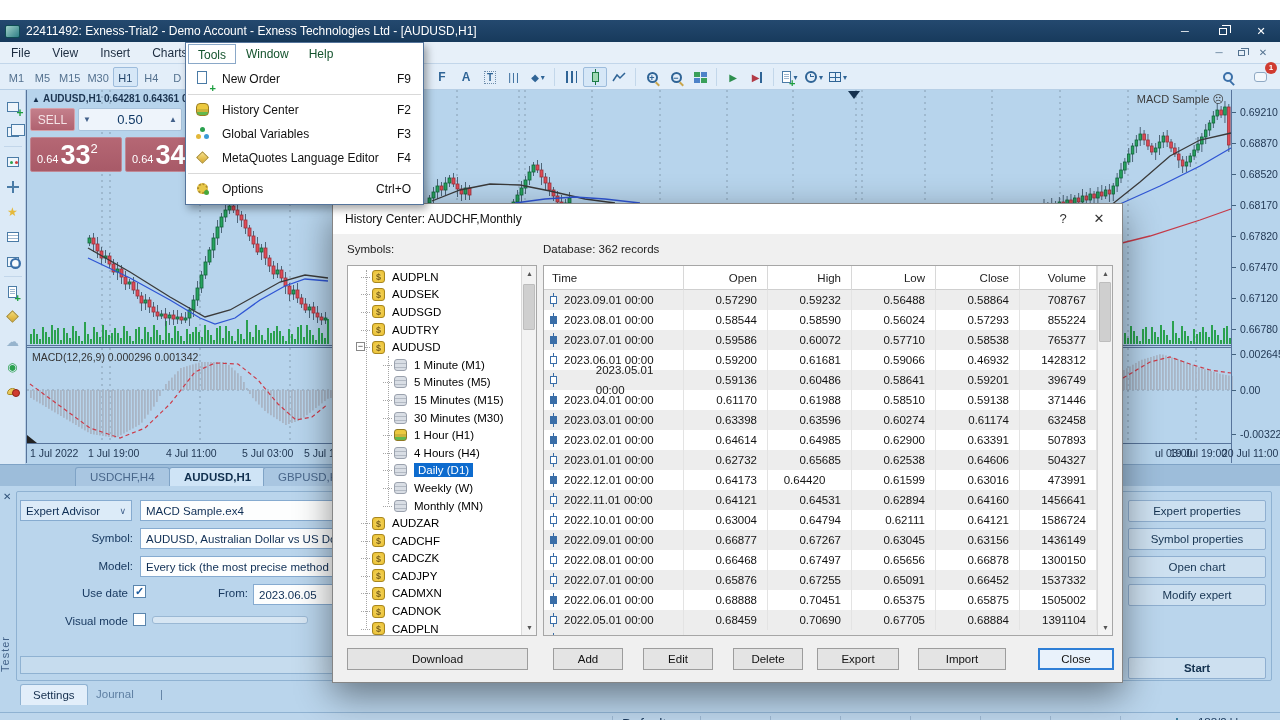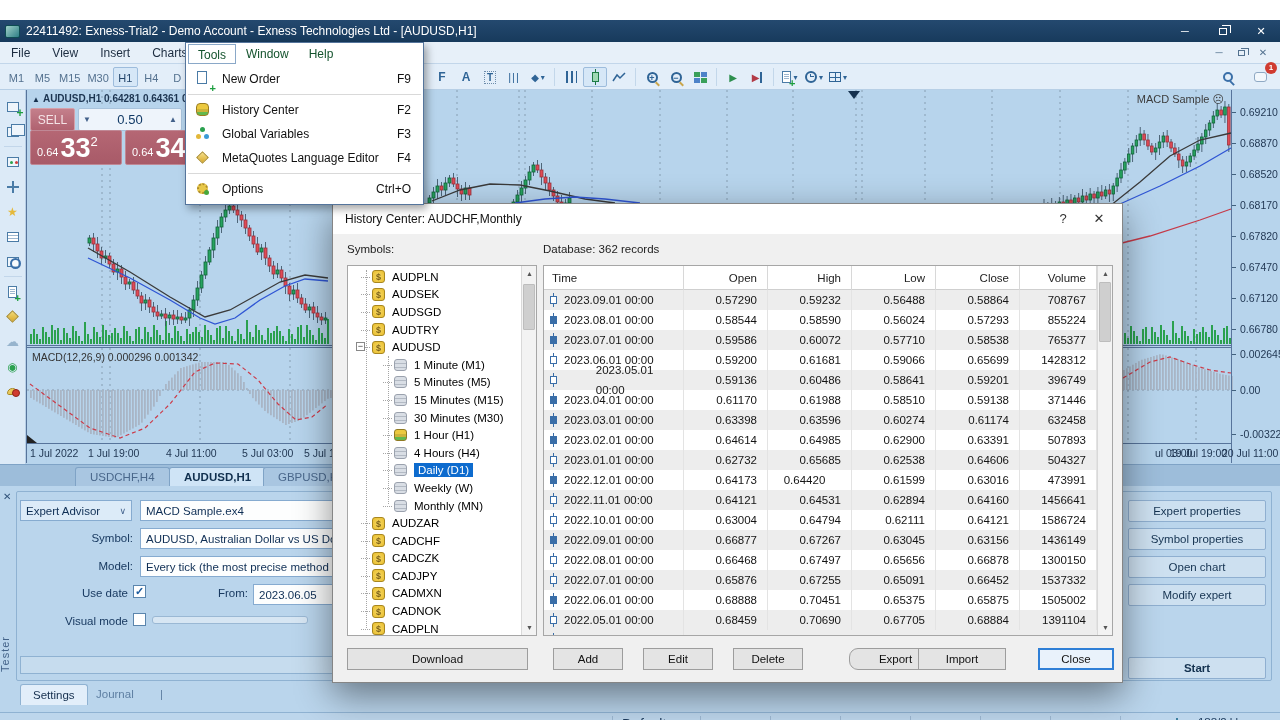--- a/index.html
+++ b/index.html
@@ -100,21 +100,21 @@
   #macd-label { position:absolute; left:32px; top:261px; font-size:10.5px; color:#333; }
 
   
   #one-click { position:absolute; left:30px; top:88px; width:282px; height:60px; z-index:5; }
   .oc-row { position:absolute; left:0; top:0; height:24px; display:flex; }
   .oc-sell-btn { width:45px; height:23px; background:linear-gradient(180deg,#c47f8b,#b06270); border:1px solid #d5a0a9;
     color:#f4e3e6; font-size:12px; text-align:center; line-height:22px; border-radius:2px; }
   .oc-stepper { display:flex; align-items:center; margin-left:3px; height:23px; background:#eef4fb; border:1px solid #a9c3dc; border-radius:2px; }
   .oc-arrow { width:16px; text-align:center; color:#43618a; font-size:8px; }
   .oc-vol { width:70px; text-align:center; color:#123a66; font-size:13px; }
-  .oc-price { position:absolute; top:22px; height:35px; background:linear-gradient(180deg,#b56774,#a85a68);
+  .oc-price { position:absolute; top:29px; height:35px; background:linear-gradient(180deg,#b56774,#a85a68);
     border:1px solid #c08895; color:#fff; display:flex; align-items:flex-end; padding:0 4px 3px 6px; border-radius:2px; }
   .oc-small { font-size:11px; margin-right:2px; margin-bottom:3px; }
   .oc-big { font-size:27px; font-weight:bold; line-height:26px; }
   .oc-sup { font-size:13px; margin-bottom:12px; }
 
   
   #chart-tab-strip { position:absolute; left:0; top:444px; width:1280px; height:22px; background:#9dbdda;
     border-top:1px solid #7fa3c6; z-index:6; }
   .c-tab { position:absolute; top:2px; height:20px; line-height:19px; padding:0 14px; font-size:11.5px;
     border:1px solid #7fa3c6; border-bottom:none; border-radius:3px 3px 0 0; background:#a9c6e1; color:#49678b; }
@@ -1341,21 +1341,21 @@
             <span class="td time" style="width: 140px;">
               <svg width="9" height="14">
                 <line x1="4.5" y1="0" x2="4.5" y2="14" stroke="#3a6ea8"></line>
                 <rect x="1.5" y="3.5" width="6" height="7" fill="#ffffff" stroke="#3a6ea8"></rect>
               </svg>
               <span>2023.06.01 00:00</span>
             </span>
             <span class="td num" style="width: 84px;">0.59200</span>
             <span class="td num" style="width: 84px;">0.61681</span>
             <span class="td num" style="width: 84px;">0.59066</span>
-            <span class="td num" style="width: 84px;">0.65699</span>
+            <span class="td num" style="width: 84px;">0.46932</span>
             <span class="td num" style="width: 77px;">1428312</span>
           </div>
           <div class="tr odd">
             <span class="td time" style="width: 140px; gap: 32px;">
               <svg width="9" height="14">
                 <line x1="4.5" y1="0" x2="4.5" y2="14" stroke="#3a6ea8"></line>
                 <rect x="1.5" y="3.5" width="6" height="7" fill="#ffffff" stroke="#3a6ea8"></rect>
               </svg>
               <span>2023.05.01 00:00</span>
             </span>
@@ -1547,18 +1547,18 @@
         <span class="vs-thumb" style="top:16px; height:60px;"></span>
         <span class="vs-arrow" style="bottom:0;">▼</span>
       </div>
     </div>
 
     <div id="dlg-buttons"></div>
   <div class="dlg-btn" style="left: 14px; width: 181px;">Download</div>
       <div class="dlg-btn" style="left: 220px; width: 70px;">Add</div>
       <div class="dlg-btn" style="left: 310px; width: 70px;">Edit</div>
       <div class="dlg-btn" style="left: 400px; width: 70px;">Delete</div>
-      <div class="dlg-btn" style="left: 516px; width: 93px; border-radius: 9px;">Export</div>
+      <div class="dlg-btn" style="left: 484px; width: 82px;">Export</div>
       <div class="dlg-btn" style="left: 585px; width: 88px;">Import</div>
       <div class="dlg-btn focused" style="left: 705px; width: 76px;">Close</div>
     </div>
 
 </div>
 
 </body></html>

